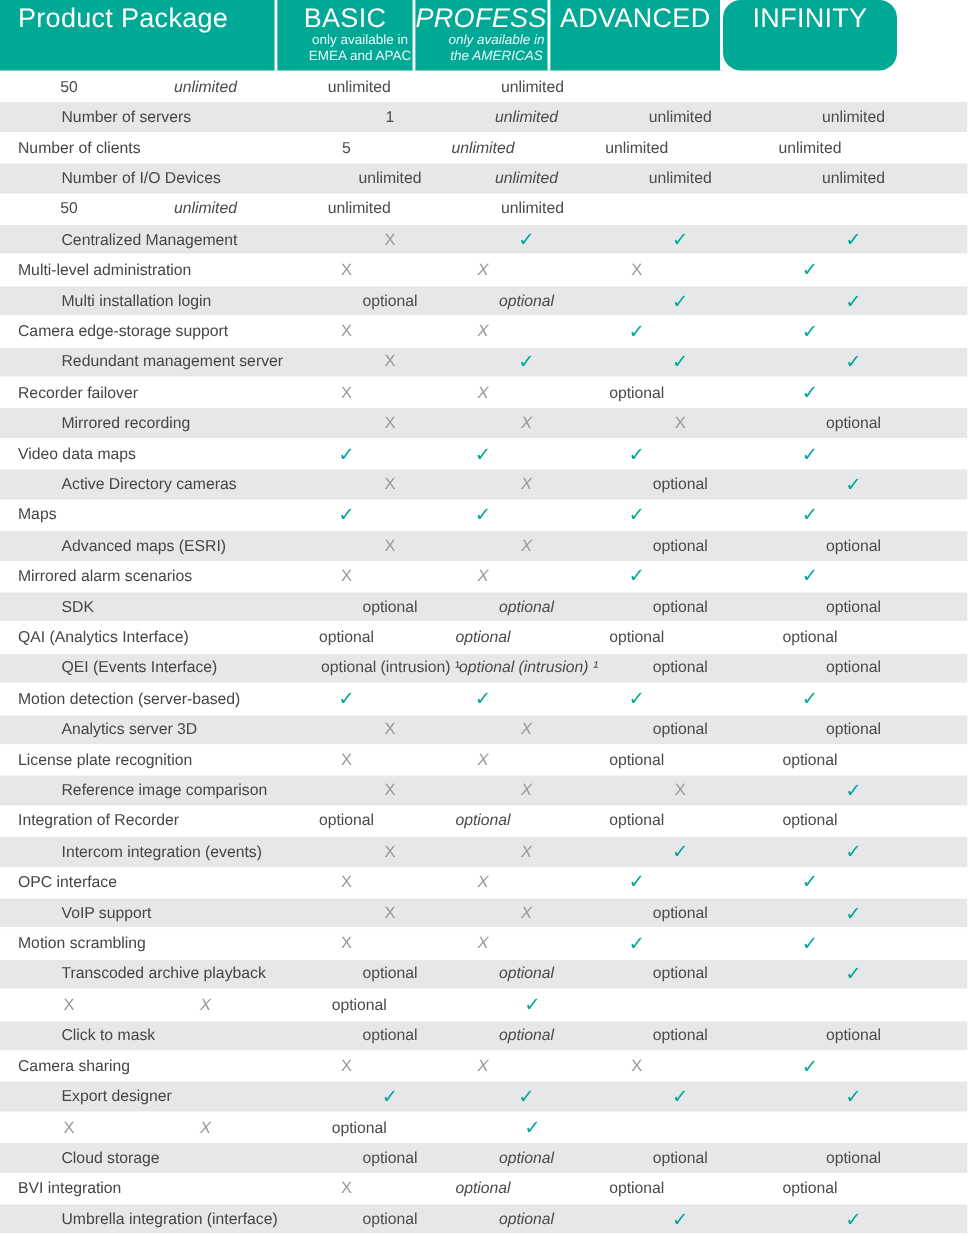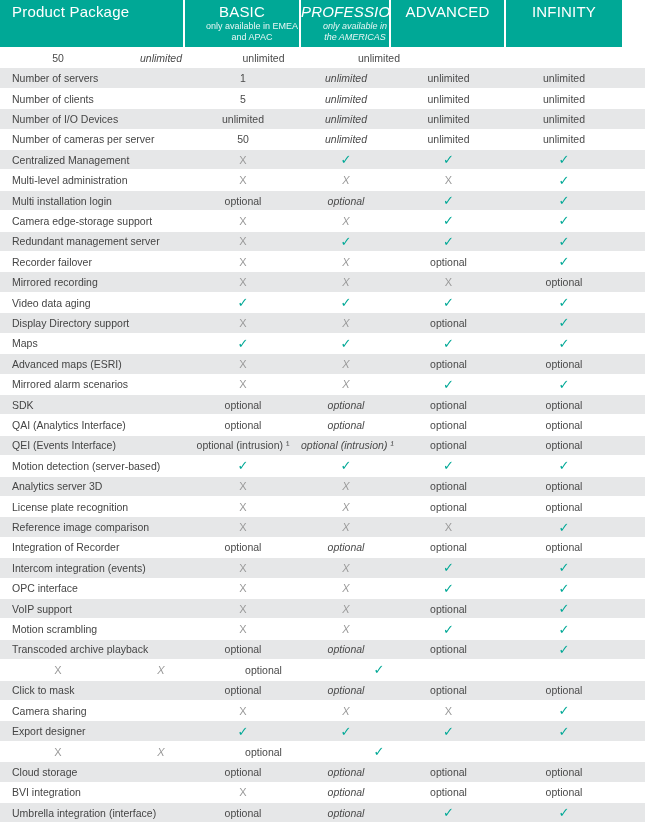--- a/index.html
+++ b/index.html
@@ -3,33 +3,33 @@
 <meta charset="utf-8">
 <style>
   html, body { margin: 0; padding: 0; background: #ffffff; }
   body { width: 645px; height: 823px; overflow: hidden; font-family: "Liberation Sans", "DejaVu Sans", sans-serif; }
   .table { width: 645px; }
   .hdr { display: flex; height: 47px; }
   .hdr .hc {
     background: #00a896; color: #ffffff; box-sizing: border-box;
     border-right: 2px solid #ffffff; text-align: center; padding-top: 3px;
   }
-  .hdr .hc:last-child { border-right: none; }
+  .hdr .hc:last-child { border-right: none; border-radius: 12px; }
   .hdr .hc.first { text-align: left; padding-left: 12px; }
-  .hc .title { font-size: 15px; line-height: 18px; letter-spacing: 0.2px; }
+  .hc .title { font-size: 18px; line-height: 18px; letter-spacing: 0.2px; }
   .hc .sub { font-size: 9px; line-height: 11px; color: #e8f7f5; padding-left: 20px; }
   .c0 { width: 185px; }
-  .c1 { width: 116px; }
+  .c1 { width: 92px; }
   .c2 { width: 90px; font-style: italic; }
   .c3 { width: 115px; }
   .c4 { width: 116px; }
   .hdr-gap { height: 1px; background: #ffffff; }
   .row { display: flex; height: 20.42px; align-items: center; border-bottom: 0.5px solid #ffffff; box-sizing: border-box; }
   .row.odd { background: #ffffff; }
-  .row.even { background: #e6e7e8; }
+  .row.even { background: #e6e7e8; padding-left: 29px; }
   .cell { font-size: 10.5px; color: #4a4a4a; text-align: center; box-sizing: border-box; white-space: nowrap; }
   .cell.feat { text-align: left; padding-left: 12px; color: #454545; }
   .cell.check { color: #00a896; font-size: 13px; font-weight: bold; }
   .cell.cross { color: #9a9a9a; font-size: 11px; }
   .cell.opt { color: #4a4a4a; }
 </style>
 </head>
 <body>
 
 <div class="table">
@@ -75,21 +75,20 @@
         <div class="cell c4 opt">unlimited</div>
       </div>
       <div class="row even">
         <div class="cell feat c0">Number of I/O Devices</div>
         <div class="cell c1 opt">unlimited</div>
         <div class="cell c2 opt">unlimited</div>
         <div class="cell c3 opt">unlimited</div>
         <div class="cell c4 opt">unlimited</div>
       </div>
       <div class="row odd">
-        <div class="cell feat c0">Number of cameras per server</div>
         <div class="cell c1 opt">50</div>
         <div class="cell c2 opt">unlimited</div>
         <div class="cell c3 opt">unlimited</div>
         <div class="cell c4 opt">unlimited</div>
       </div>
       <div class="row even">
         <div class="cell feat c0">Centralized Management</div>
         <div class="cell c1 cross">X</div>
         <div class="cell c2 check">✓</div>
         <div class="cell c3 check">✓</div>
@@ -131,28 +130,28 @@
         <div class="cell c4 check">✓</div>
       </div>
       <div class="row even">
         <div class="cell feat c0">Mirrored recording</div>
         <div class="cell c1 cross">X</div>
         <div class="cell c2 cross">X</div>
         <div class="cell c3 cross">X</div>
         <div class="cell c4 opt">optional</div>
       </div>
       <div class="row odd">
-        <div class="cell feat c0">Video data aging</div>
+        <div class="cell feat c0">Video data maps</div>
         <div class="cell c1 check">✓</div>
         <div class="cell c2 check">✓</div>
         <div class="cell c3 check">✓</div>
         <div class="cell c4 check">✓</div>
       </div>
       <div class="row even">
-        <div class="cell feat c0">Display Directory support</div>
+        <div class="cell feat c0">Active Directory cameras</div>
         <div class="cell c1 cross">X</div>
         <div class="cell c2 cross">X</div>
         <div class="cell c3 opt">optional</div>
         <div class="cell c4 check">✓</div>
       </div>
       <div class="row odd">
         <div class="cell feat c0">Maps</div>
         <div class="cell c1 check">✓</div>
         <div class="cell c2 check">✓</div>
         <div class="cell c3 check">✓</div>

